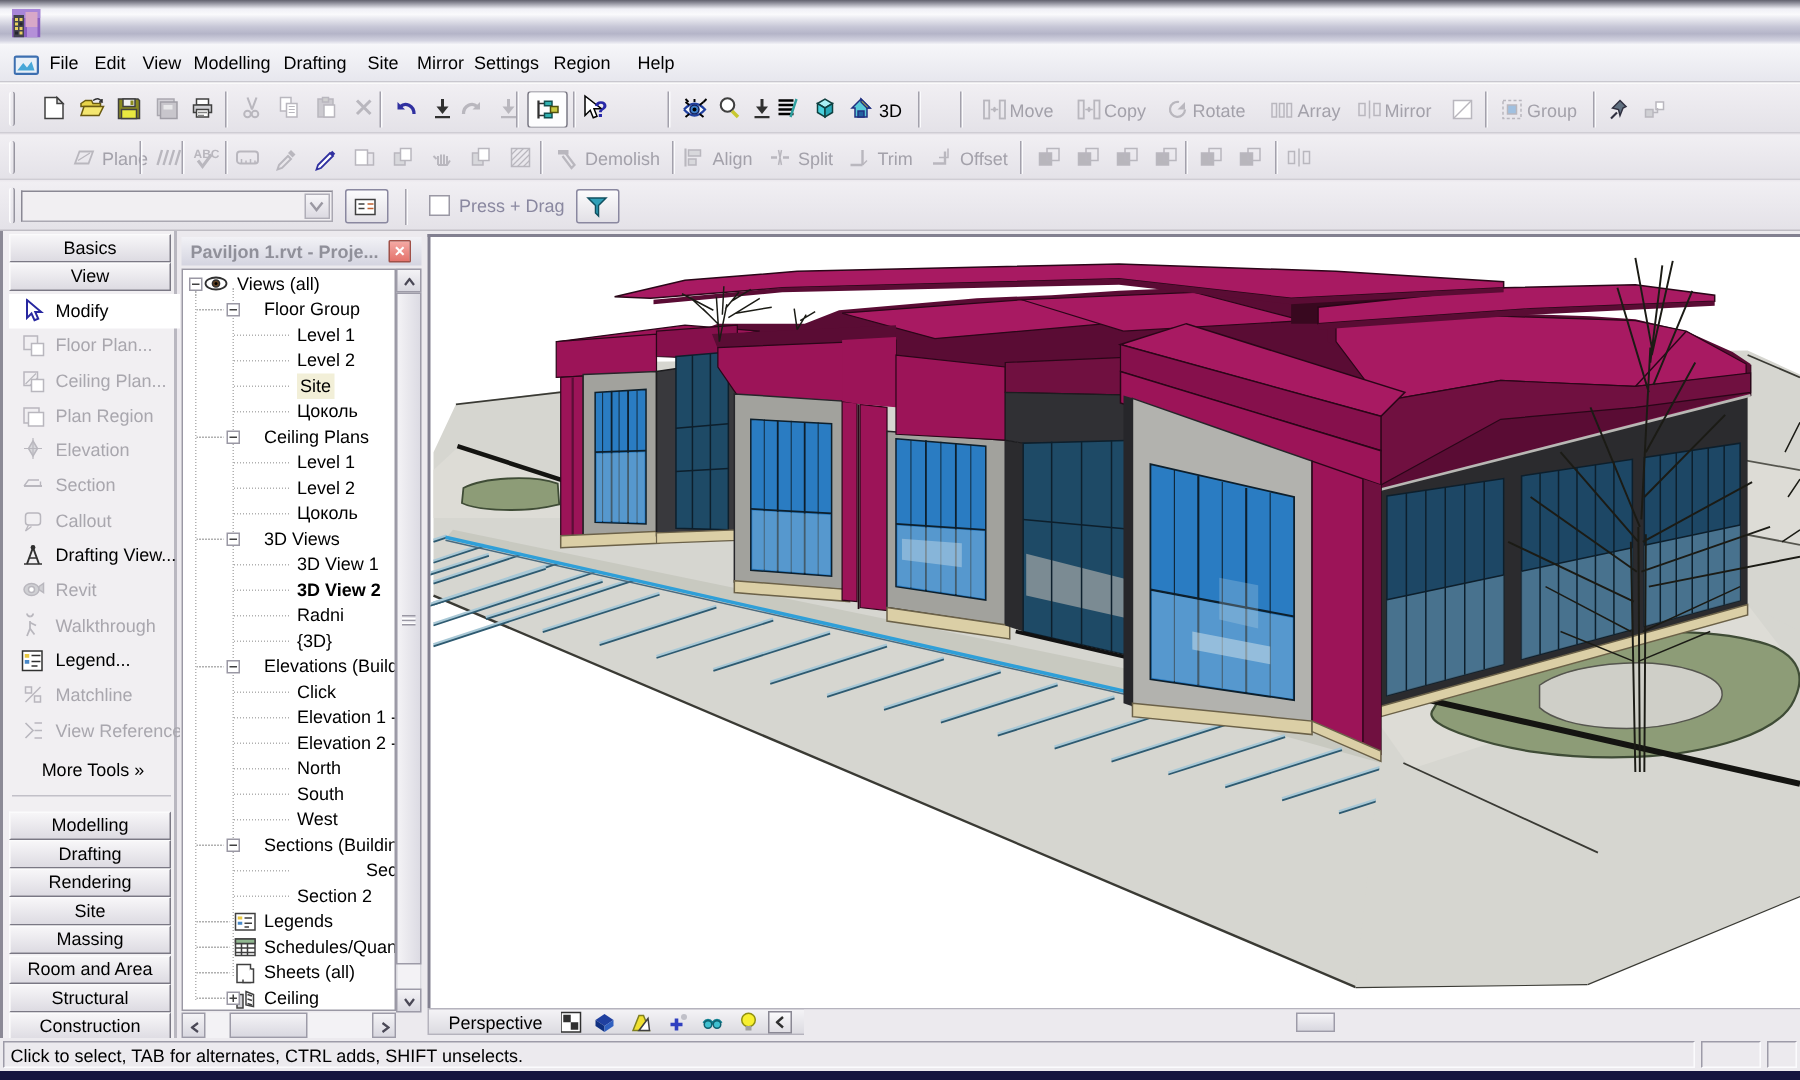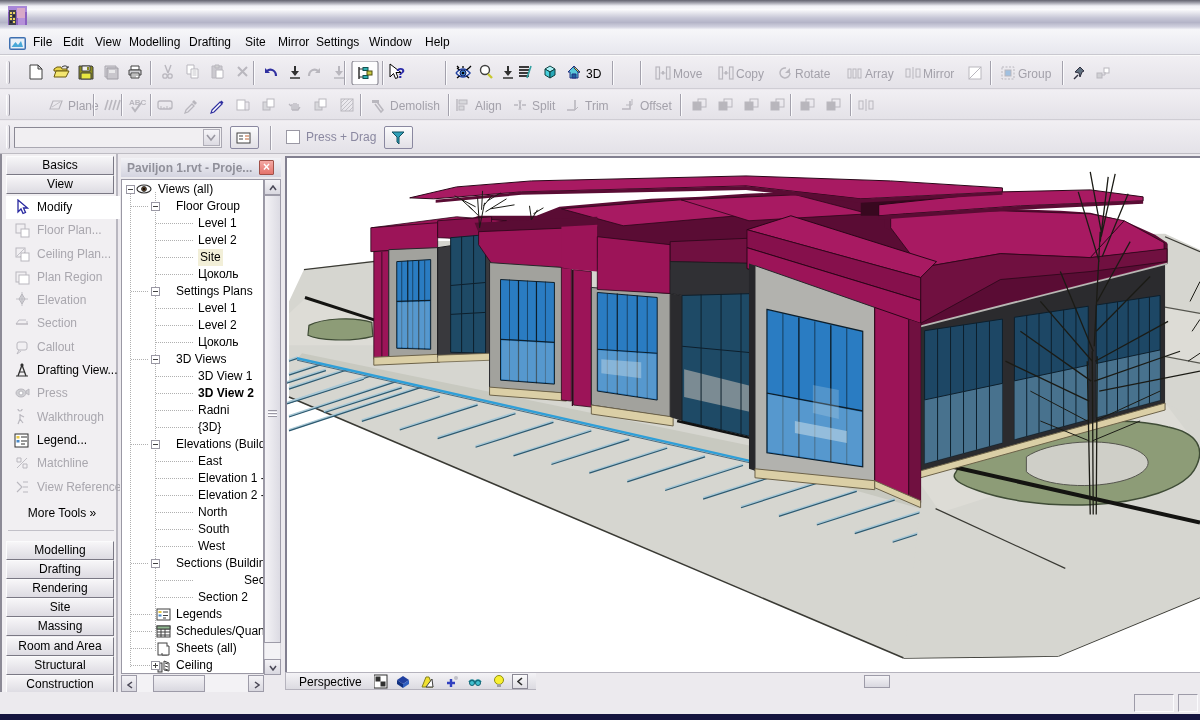--- a/index.html
+++ b/index.html
@@ -63,21 +63,21 @@
       <path d="M2.5 13 L6.5 8 L9 11 L12 7 L14 13 Z" fill="#48a8d8"></path>
     </svg>
 <div class="mi" style="left:33px;">File</div>
 <div class="mi" style="left:63px;">Edit</div>
 <div class="mi" style="left:95px;">View</div>
 <div class="mi" style="left:129px;">Modelling</div>
 <div class="mi" style="left:189px;">Drafting</div>
 <div class="mi" style="left:245px;">Site</div>
 <div class="mi" style="left:278px;">Mirror</div>
 <div class="mi" style="left:316px;">Settings</div>
-<div class="mi" style="left:369px;">Window</div>
+<div class="mi" style="left:369px;">Region</div>
 <div class="mi" style="left:425px;">Help</div>
 </div>
 <div class="abs tbrow" id="tb1">
 <div class="grip" style="left:6px;top:5px;height:23px;"></div>
 <svg class="abs" style="left:0px;top:5px;width:1200px;height:24px;" viewBox="0 0 1200 24">
 <g transform="translate(28,3)">
         <path d="M2 1 h8 l4 4 v10 h-12 z" fill="#fff" stroke="#404040" stroke-width="1"></path>
         <path d="M10 1 l4 4 h-4 z" fill="#d8d8d8" stroke="#404040" stroke-width="1"></path>
       </g>
       <g transform="translate(53,3)">
@@ -439,21 +439,21 @@
         <path d="M2 14 h12" fill="none" stroke="#303030" stroke-width="1"></path>
       </svg>
       <span class="tx">Drafting View...</span>
     </div>
 <div class="stool" style="top:228px;">
       <svg class="abs" style="left:8px;top:3px;width:17px;height:17px;" viewBox="0 0 17 17">
         <ellipse cx="7" cy="8" rx="5" ry="4" fill="#d0d0d4" stroke="#b9b7be"></ellipse>
         <circle cx="7" cy="8" r="2" fill="#fff" stroke="#b9b7be"></circle>
         <path d="M12 6 l3 -2 v6 l-3 -2 z" fill="#d0d0d4" stroke="#b9b7be" stroke-width="1"></path>
       </svg>
-      <span class="tx">Press</span>
+      <span class="tx">Revit</span>
     </div>
 <div class="stool" style="top:252px;">
       <svg class="abs" style="left:8px;top:3px;width:17px;height:17px;" viewBox="0 0 17 17">
         <path d="M6 2 a2 2 0 1 1 0.1 0 M6 5 v5 l-2 5 m2 -5 l3 4 M6 6 l4 2" fill="none" stroke="#b9b7be" stroke-width="1.2"></path>
       </svg>
       <span class="tx">Walkthrough</span>
     </div>
 <div class="stool on" style="top:275px;">
       <svg class="abs" style="left:8px;top:3px;width:17px;height:17px;" viewBox="0 0 17 17">
         <rect x="1" y="2" width="13" height="13" fill="#fff" stroke="#303030"></rect>
@@ -523,21 +523,21 @@
 <i style="position:absolute;left:34px;top:77px;width:38px;height:1px;background-image:repeating-linear-gradient(to right,#b0b0b0 0 1px,transparent 1px 2px);"></i>
 <div class="trow" style="left:0px;top:69px;">
         <span style="position:absolute;left:76px;background:#f2efd8;padding:0 2px;">Site</span>
       </div>
 <i style="position:absolute;left:34px;top:94px;width:38px;height:1px;background-image:repeating-linear-gradient(to right,#b0b0b0 0 1px,transparent 1px 2px);"></i>
 <div class="trow" style="left:0px;top:86px;">
         <span style="position:absolute;left:76px;">Цоколь</span>
       </div>
 <i style="position:absolute;left:9px;top:111px;width:18px;height:1px;background-image:repeating-linear-gradient(to right,#b0b0b0 0 1px,transparent 1px 2px);"></i>
 <div class="trow" style="left:0px;top:103px;">
-        <span style="position:absolute;left:54px;">Settings Plans</span>
+        <span style="position:absolute;left:54px;">Ceiling Plans</span>
       </div>
 <div class="pm" style="left:29px;top:107px;">
         <i></i>
       </div>
 <i style="position:absolute;left:34px;top:128px;width:38px;height:1px;background-image:repeating-linear-gradient(to right,#b0b0b0 0 1px,transparent 1px 2px);"></i>
 <div class="trow" style="left:0px;top:120px;">
         <span style="position:absolute;left:76px;">Level 1</span>
       </div>
 <i style="position:absolute;left:34px;top:145px;width:38px;height:1px;background-image:repeating-linear-gradient(to right,#b0b0b0 0 1px,transparent 1px 2px);"></i>
 <div class="trow" style="left:0px;top:137px;">
@@ -572,21 +572,21 @@
       </div>
 <i style="position:absolute;left:9px;top:264px;width:18px;height:1px;background-image:repeating-linear-gradient(to right,#b0b0b0 0 1px,transparent 1px 2px);"></i>
 <div class="trow" style="left:0px;top:256px;">
         <span style="position:absolute;left:54px;">Elevations (Build</span>
       </div>
 <div class="pm" style="left:29px;top:260px;">
         <i></i>
       </div>
 <i style="position:absolute;left:34px;top:281px;width:38px;height:1px;background-image:repeating-linear-gradient(to right,#b0b0b0 0 1px,transparent 1px 2px);"></i>
 <div class="trow" style="left:0px;top:273px;">
-        <span style="position:absolute;left:76px;">East</span>
+        <span style="position:absolute;left:76px;">Click</span>
       </div>
 <i style="position:absolute;left:34px;top:298px;width:38px;height:1px;background-image:repeating-linear-gradient(to right,#b0b0b0 0 1px,transparent 1px 2px);"></i>
 <div class="trow" style="left:0px;top:290px;">
         <span style="position:absolute;left:76px;">Elevation 1 -</span>
       </div>
 <i style="position:absolute;left:34px;top:315px;width:38px;height:1px;background-image:repeating-linear-gradient(to right,#b0b0b0 0 1px,transparent 1px 2px);"></i>
 <div class="trow" style="left:0px;top:307px;">
         <span style="position:absolute;left:76px;">Elevation 2 -</span>
       </div>
 <i style="position:absolute;left:34px;top:332px;width:38px;height:1px;background-image:repeating-linear-gradient(to right,#b0b0b0 0 1px,transparent 1px 2px);"></i>
@@ -914,15 +914,16 @@
 </svg>
 <div class="abs" style="left:226px;top:1px;width:16px;height:15px;background:linear-gradient(to bottom,#fbfbfc,#e0dee4);border:1px solid #8a8894;"></div>
 <svg class="abs" style="left:231px;top:4px;width:6px;height:9px;" viewBox="0 0 6 9">
         <path d="M5 1 L1 4.5 L5 8" fill="none" stroke="#303030" stroke-width="1.6"></path>
       </svg>
 <div class="abs" style="left:250px;top:0px;width:664px;height:17px;background:#eceaee;"></div>
 <div class="abs" style="left:578px;top:2px;width:26px;height:13px;background:linear-gradient(to bottom,#f4f3f6,#d9d8e0);border:1px solid #9d9ba8;"></div>
 </div>
 </div>
 <div class="abs" id="statusbar">
+    <div class="box" style="width:1128px;">Click to select, TAB for alternates, CTRL adds, SHIFT unselects.</div>
 <div class="box" style="left:1134px;width:40px;"></div>
     <div class="box" style="left:1178px;width:20px;"></div>
   </div>
 <div class="abs" id="navy"></div>
 </body></html>

